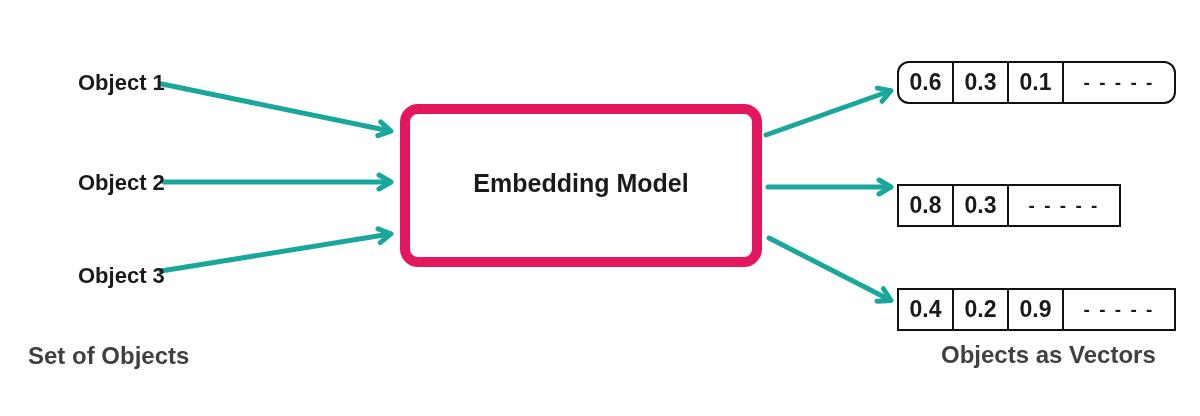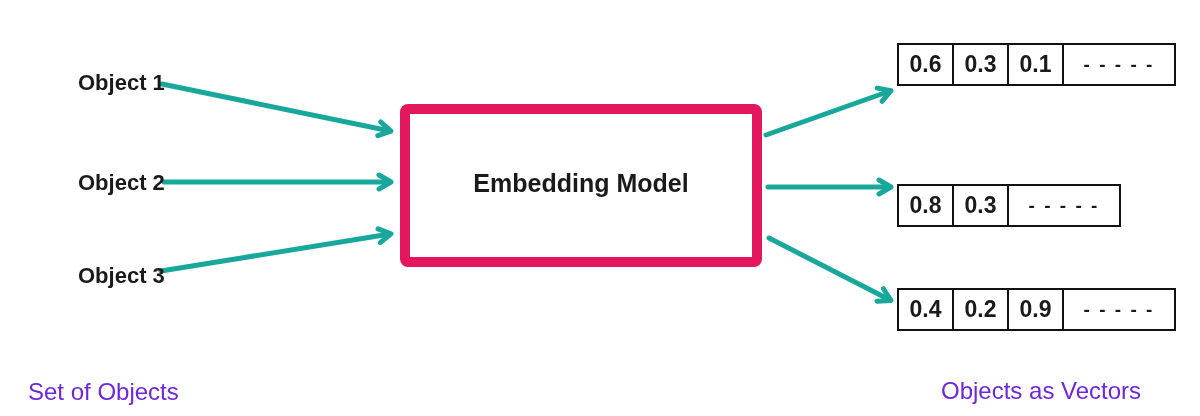--- a/index.html
+++ b/index.html
@@ -35,21 +35,21 @@
   #obj2 { top: 170px; }
   #obj3 { top: 263px; }
   .model-box {
     position: absolute;
     left: 400px;
     top: 104px;
     width: 362px;
     height: 163px;
     box-sizing: border-box;
     border: 10px solid #e3175d;
-    border-radius: 8px;
+    border-radius: 18px;
     background: #ffffff;
     display: flex;
     align-items: center;
     justify-content: center;
   }
   .model-label {
     font-size: 25px;
     font-weight: bold;
     color: #1a1a1a;
     white-space: nowrap;
@@ -57,21 +57,21 @@
   }
   .vector-row {
     position: absolute;
     left: 897px;
     height: 43px;
     box-sizing: border-box;
     display: flex;
     border: 2px solid #111111;
     background: #ffffff;
   }
-  #vec1 { top: 43px; }
+  #vec1 { top: 61px; border-radius: 12px; }
   #vec2 { top: 184px; }
   #vec3 { top: 279px; margin-top: 9px; }
   .vector-cell {
     width: 55px;
     box-sizing: border-box;
     border-right: 2px solid #111111;
     display: flex;
     align-items: center;
     justify-content: center;
     font-size: 23px;
@@ -81,25 +81,24 @@
   .vector-cell.tail {
     width: 110px;
     border-right: none;
     font-size: 19px;
     letter-spacing: 2px;
     font-weight: bold;
   }
   .caption {
     position: absolute;
     font-size: 24px;
-    font-weight: normal;
+    font-weight: bold;
     line-height: 28px;
-    color: #6d28d9;
+    color: #404040;
     white-space: nowrap;
-    margin-top: 36px;
   }
   #caption-left { left: 28px; top: 342px; }
   #caption-right { left: 941px; top: 341px; }
 </style>
 </head>
 <body>
 
 <div id="canvas">
 
   <svg class="arrows-layer" width="1200" height="416" viewBox="0 0 1200 416" xmlns="http://www.w3.org/2000/svg">

